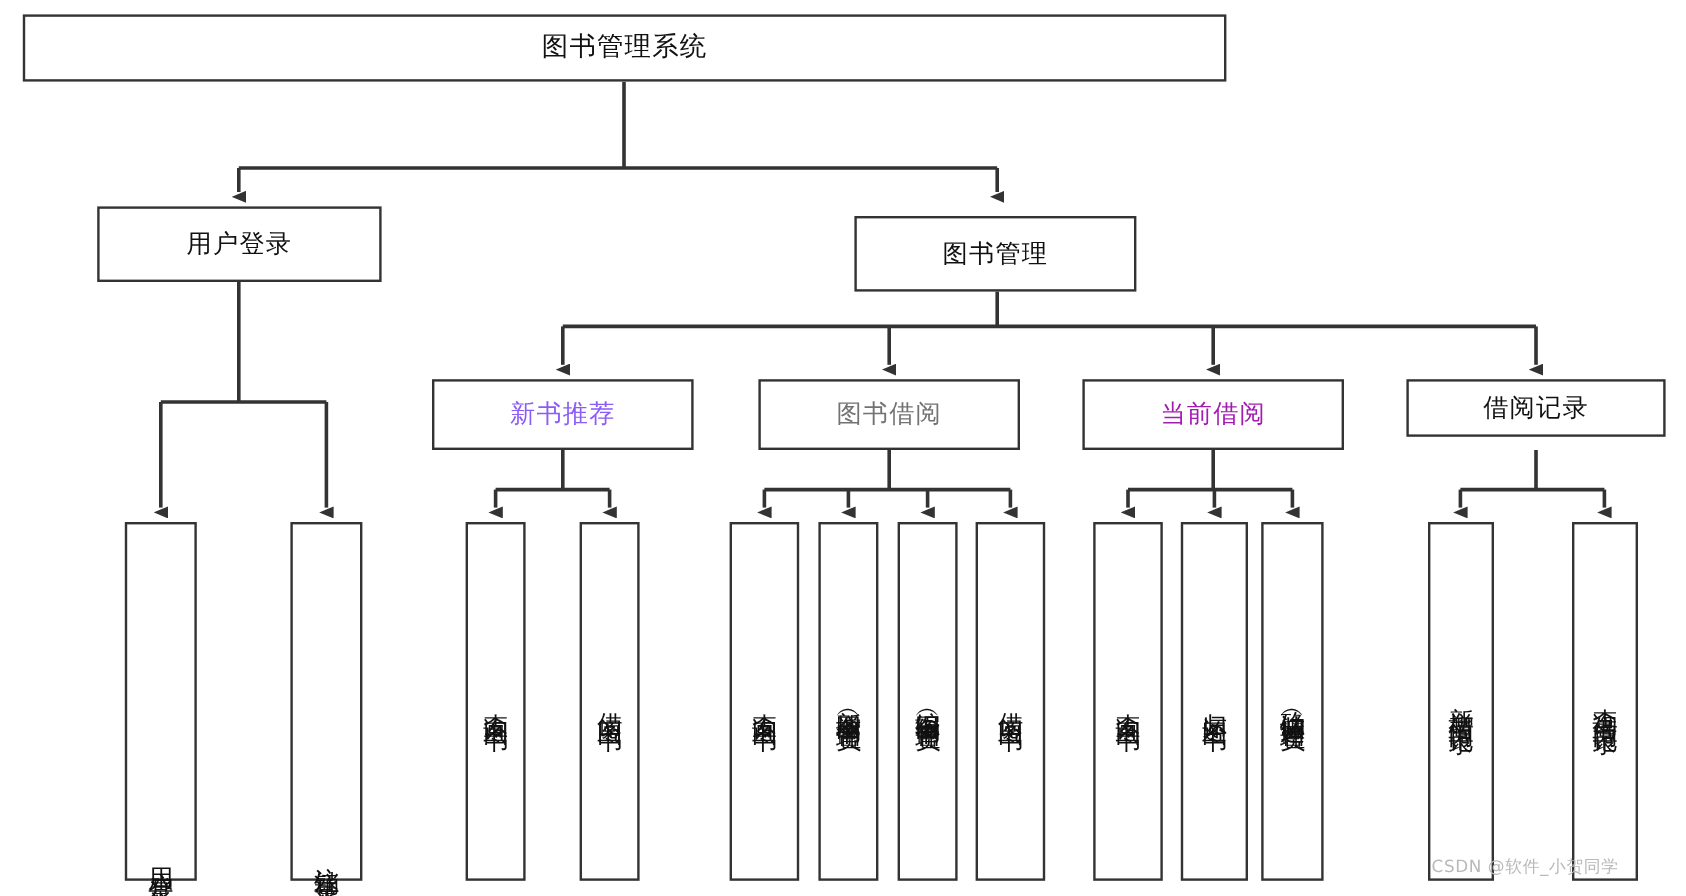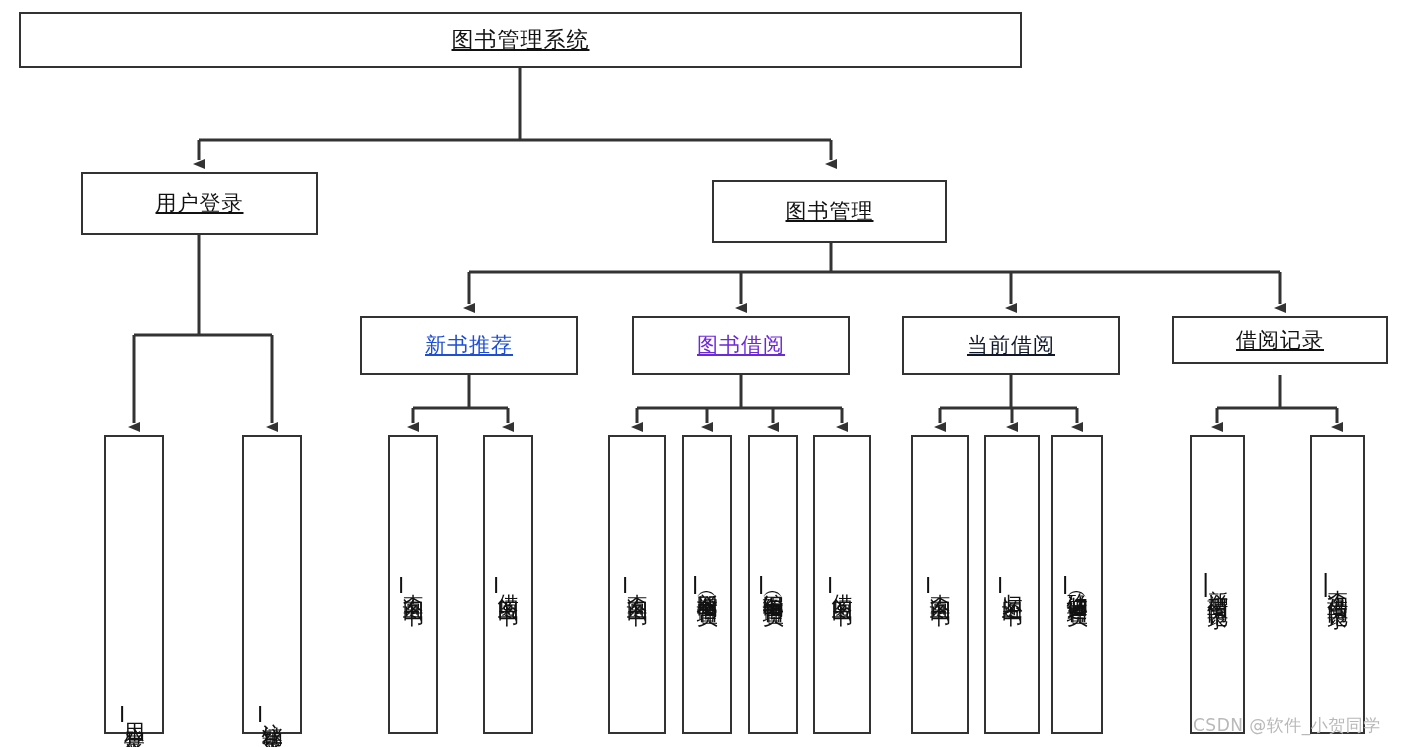--- a/index.html
+++ b/index.html
@@ -32,21 +32,20 @@
     border: 2px solid #333333;
     background: #ffffff;
     display: flex;
     align-items: center;
     justify-content: center;
     color: #111111;
     font-size: 21px;
     line-height: 1.25;
     letter-spacing: 1px;
     z-index: 2;
-    text-decoration: underline;
   }
   .node.root {
     font-size: 22px;
   }
   .node.vert {
     writing-mode: vertical-rl;
     text-orientation: upright;
     align-items: center;
     justify-content: center;
     padding: 6px 0;
@@ -57,21 +56,21 @@
     justify-content: flex-end;
     padding-bottom: 10px;
   }
   .node.vert.fill {
     justify-content: center;
     letter-spacing: 2px;
   }
   .watermark {
     position: absolute;
     color: #b9b9b9;
-    font-size: 17px;
+    font-size: 14px;
     letter-spacing: 0.5px;
     white-space: nowrap;
     z-index: 5;
   }
 </style>
 </head>
 <body>
 
 <div id="diagram-canvas" style="background: rgb(255, 255, 255);">
 
@@ -123,23 +122,23 @@
       <path d="M 1217 408 L 1217 423" marker-end="url(#arrow)"></path>
       <path d="M 1337 408 L 1337 423" marker-end="url(#arrow)"></path>
     </g>
   </svg>
 
   <div class="node root" style="left: 19px; top: 12px; width: 1003px; height: 56px; border-color: rgb(51, 51, 51); color: rgb(17, 17, 17);">图书管理系统</div>
 
   <div class="node" style="left: 81px; top: 172px; width: 237px; height: 63px; border-color: rgb(51, 51, 51); color: rgb(17, 17, 17);">用户登录</div>
   <div class="node" style="left: 712px; top: 180px; width: 235px; height: 63px; border-color: rgb(51, 51, 51); color: rgb(17, 17, 17);">图书管理</div>
 
-  <div class="node" style="left: 360px; top: 316px; width: 218px; height: 59px; border-color: rgb(51, 51, 51); color: #1d4ed8;">新书推荐</div>
-  <div class="node" style="left: 632px; top: 316px; width: 218px; height: 59px; border-color: rgb(51, 51, 51); color: #6d28d9;">图书借阅</div>
-  <div class="node" style="left: 902px; top: 316px; width: 218px; height: 59px; border-color: rgb(51, 51, 51); color: #0f172a;">当前借阅</div>
+  <div class="node" style="left: 360px; top: 316px; width: 218px; height: 59px; border-color: rgb(51, 51, 51); color: #8b5cf6;">新书推荐</div>
+  <div class="node" style="left: 632px; top: 316px; width: 218px; height: 59px; border-color: rgb(51, 51, 51); color: #737373;">图书借阅</div>
+  <div class="node" style="left: 902px; top: 316px; width: 218px; height: 59px; border-color: rgb(51, 51, 51); color: #a21caf;">当前借阅</div>
   <div class="node" style="left: 1172px; top: 316px; width: 216px; height: 48px; border-color: rgb(51, 51, 51); color: rgb(17, 17, 17);">借阅记录</div>
 
   <div class="node vert bottom-anchor" style="left: 104px; top: 435px; width: 60px; height: 299px; border-color: rgb(51, 51, 51); color: rgb(17, 17, 17);">用户登录</div>
   <div class="node vert bottom-anchor" style="left: 242px; top: 435px; width: 60px; height: 299px; border-color: rgb(51, 51, 51); color: rgb(17, 17, 17);">注销登录</div>
   <div class="node vert" style="left: 388px; top: 435px; width: 50px; height: 299px; border-color: rgb(51, 51, 51); color: rgb(17, 17, 17);">查询图书</div>
   <div class="node vert" style="left: 483px; top: 435px; width: 50px; height: 299px; border-color: rgb(51, 51, 51); color: rgb(17, 17, 17);">借阅图书</div>
   <div class="node vert" style="left: 608px; top: 435px; width: 58px; height: 299px; border-color: rgb(51, 51, 51); color: rgb(17, 17, 17);">查询图书</div>
   <div class="node vert fill" style="left: 682px; top: 435px; width: 50px; height: 299px; border-color: rgb(51, 51, 51); color: rgb(17, 17, 17);">新增图书（管理员）</div>
   <div class="node vert fill" style="left: 748px; top: 435px; width: 50px; height: 299px; border-color: rgb(51, 51, 51); color: rgb(17, 17, 17);">编辑图书（管理员）</div>
   <div class="node vert" style="left: 813px; top: 435px; width: 58px; height: 299px; border-color: rgb(51, 51, 51); color: rgb(17, 17, 17);">借阅图书</div>

